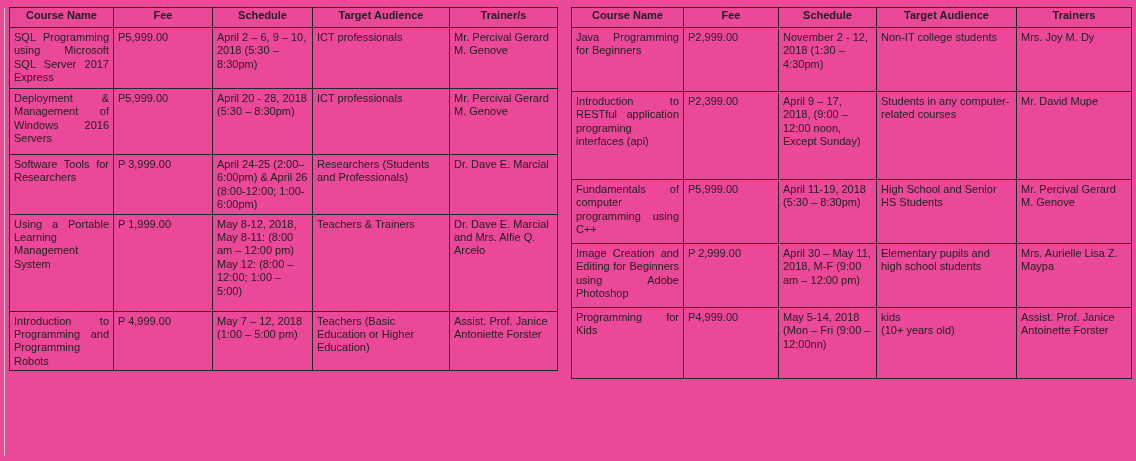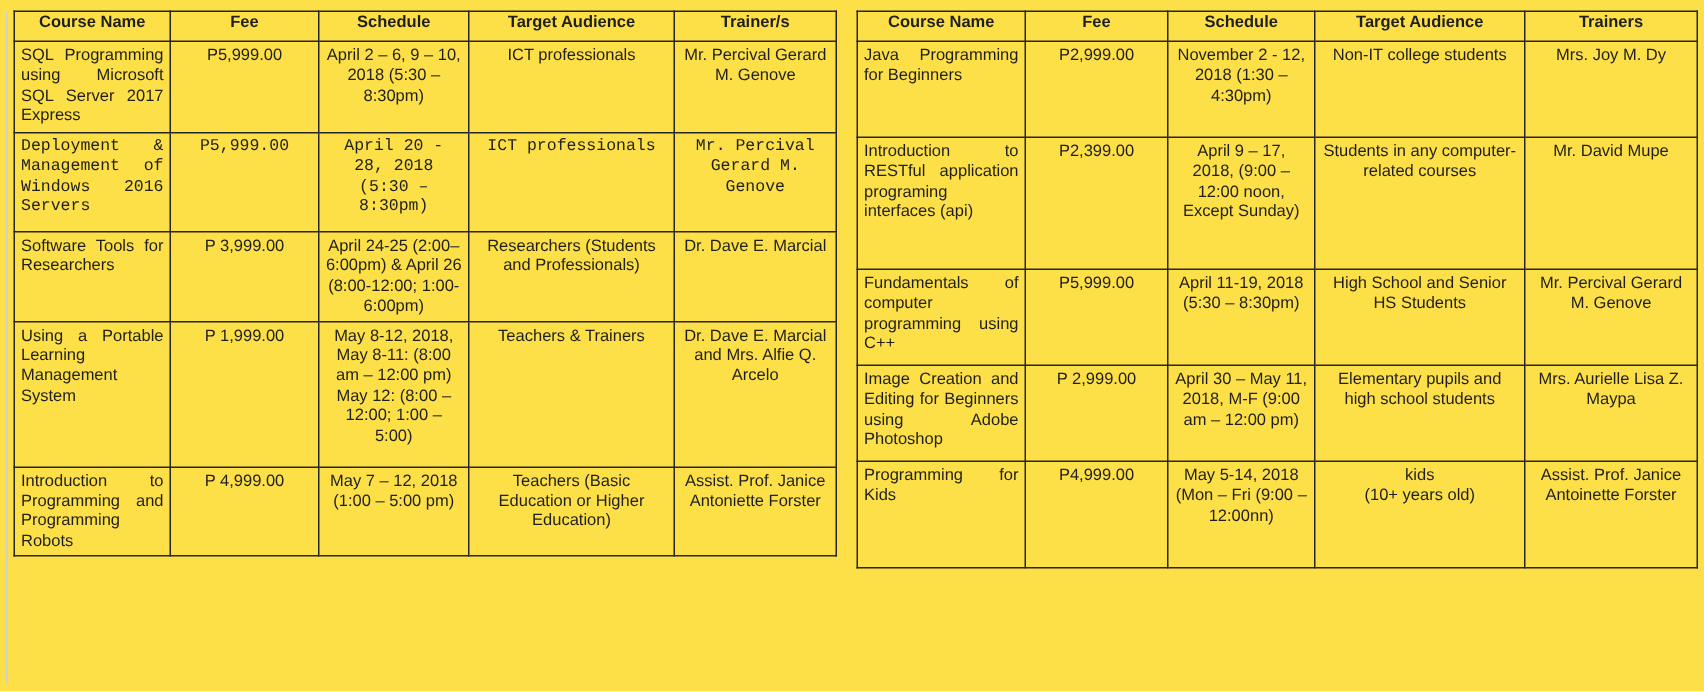--- a/index.html
+++ b/index.html
@@ -1,32 +1,32 @@
 <!DOCTYPE html>
 <html><head>
 <meta charset="utf-8">
 <style>
   html,body{margin:0;padding:0;background:#ffffff;}
-  .page{position:relative;width:1136px;height:461px;background:#fde047;overflow:hidden;
+  .page{position:relative;width:1136px;height:461px;background:#ec4899;overflow:hidden;
         font-family:"Liberation Sans",sans-serif;font-size:11px;line-height:1.22;color:#1f1f1f;}
   .page-edge{position:absolute;left:4px;top:8px;width:1px;height:448px;background:#cfcfcf;}
   table.tbl{position:absolute;top:7px;border-collapse:collapse;table-layout:fixed;}
   table.tbl-left{left:9px;width:548px;}
   table.tbl-right{left:571px;width:560px;}
   .tbl th,.tbl td{border:1.5px solid #262626;vertical-align:top;overflow:hidden;
                   white-space:pre-line;word-wrap:break-word;}
   .tbl th{height:17px;padding:1px 3px;font-weight:bold;text-align:center;font-size:11px;}
   .tbl td{padding:3px 4px 2px;margin-left:36px;}
   td.course{text-align:justify;}
-  td.fee,td.sched,td.aud,td.trainer{text-align:center;}
+  td.fee,td.sched,td.aud,td.trainer{}
   td.trainer{position:relative;}
   .caret{position:absolute;top:17px;right:2px;width:1.5px;height:12px;background:#111;}
   
   .tbl-left  tbody tr:nth-child(1){height:61px;}
-  .tbl-left  tbody tr:nth-child(2){height:66px;font-family:Liberation Mono, monospace;}
+  .tbl-left  tbody tr:nth-child(2){height:66px;}
   .tbl-left  tbody tr:nth-child(3){height:57px;}
   .tbl-left  tbody tr:nth-child(4){height:97px;}
   .tbl-left  tbody tr:nth-child(5){height:56px;}
   .tbl-left  tbody tr:nth-child(6){height:73px;}
   .tbl-right tbody tr:nth-child(1){height:64px;}
   .tbl-right tbody tr:nth-child(2){height:88px;}
   .tbl-right tbody tr:nth-child(3){height:64px;}
   .tbl-right tbody tr:nth-child(4){height:64px;}
   .tbl-right tbody tr:nth-child(5){height:71px;}
   .tbl-right tbody tr:nth-child(6){height:58px;}

